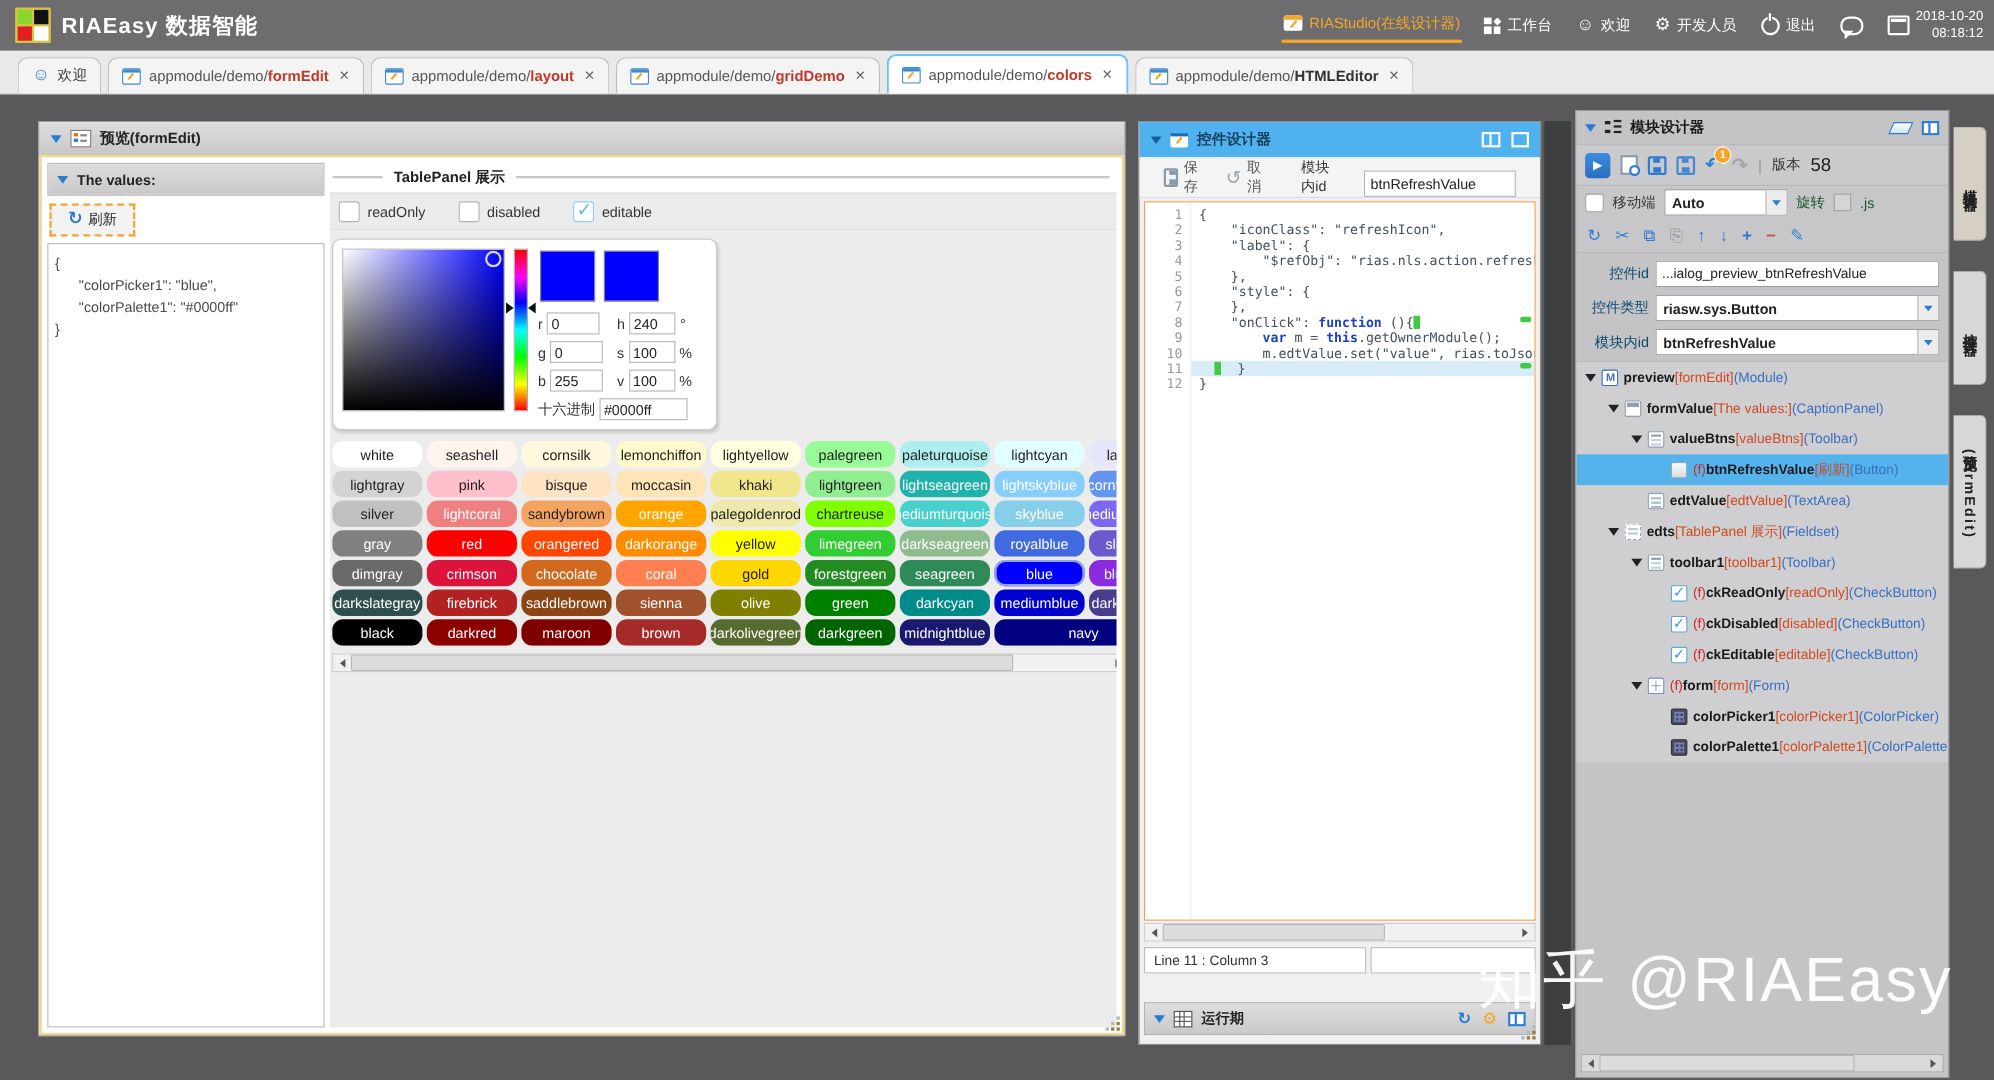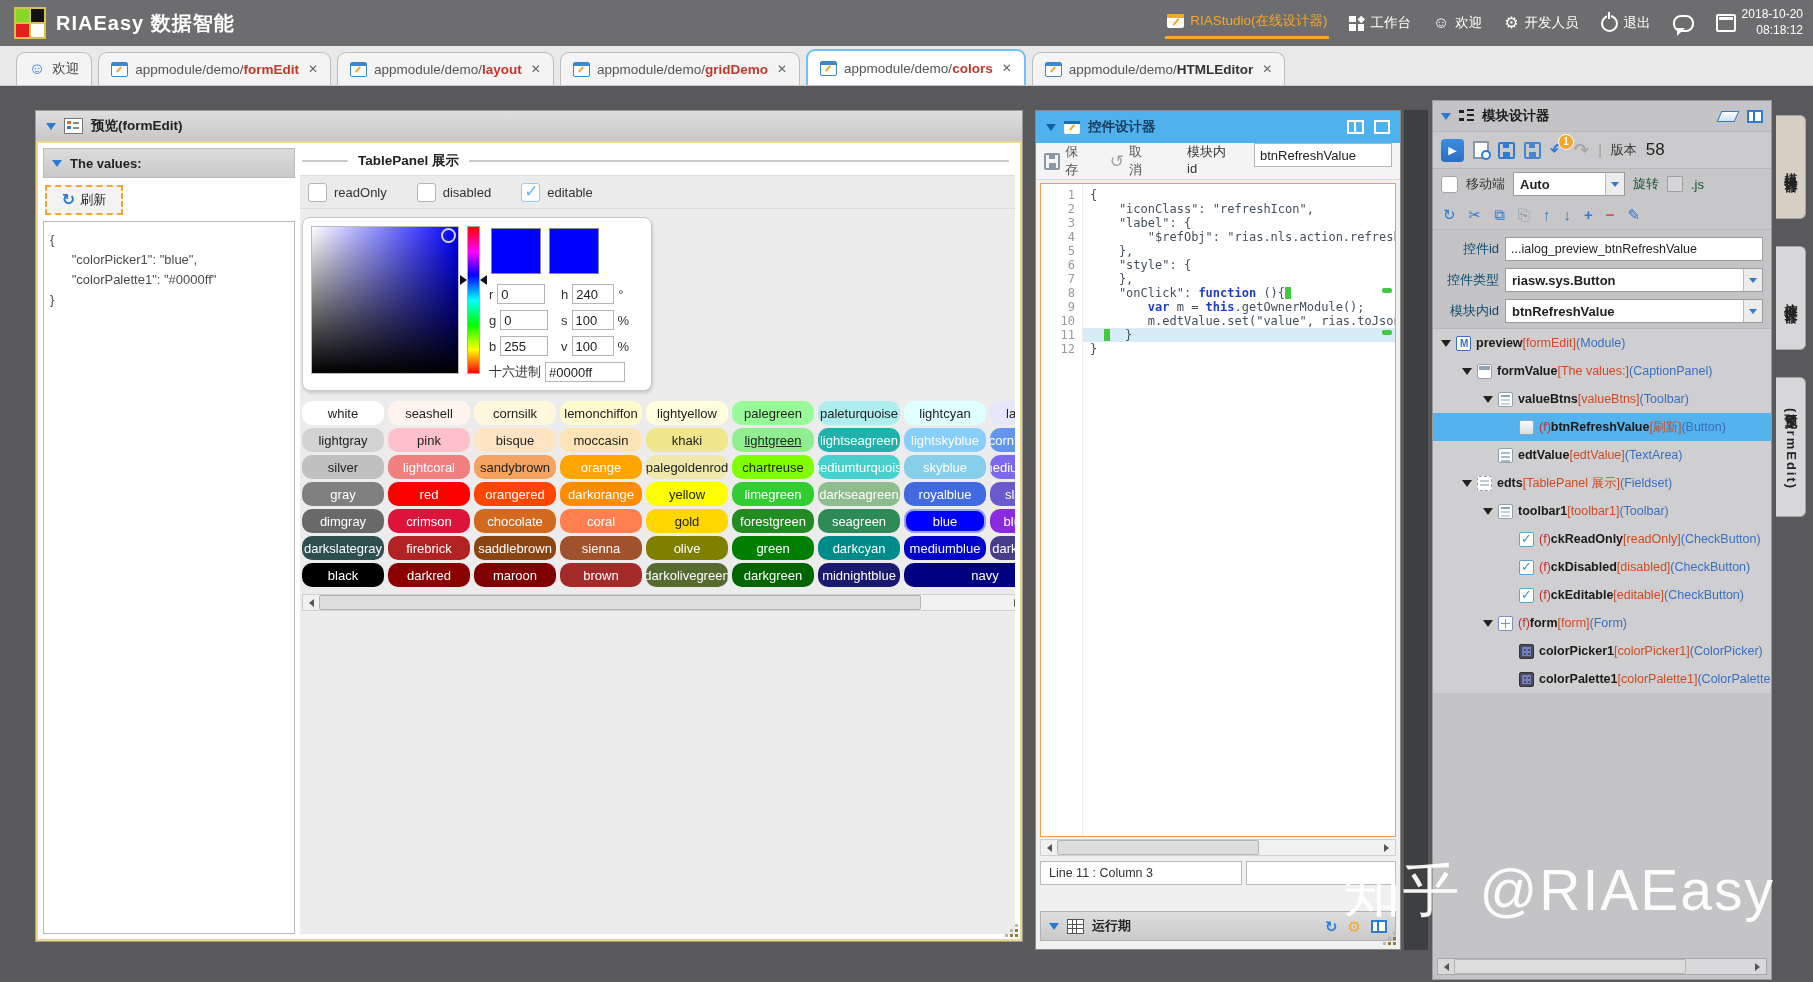--- a/index.html
+++ b/index.html
@@ -106,21 +106,21 @@
   .widget-panel{left:1035px;top:24px;width:366px;height:840px;background:#f0f0f0;border:1px solid #8a8a8a;}
   .whead{height:32px;background:#4fb2ef;display:flex;align-items:center;gap:8px;padding:0 10px;font-size:13.5px;font-weight:bold;color:#17405f;}
   .whead .tri{border-top-color:#155e9e;}
   .icon-winwhite{width:16px;height:13px;background:#fff;border-radius:2px;position:relative;display:inline-block;}
   .icon-winwhite::before{content:"";position:absolute;left:0;top:0;right:0;height:3px;background:#1b6fae;}
   .icon-winwhite::after{content:"";position:absolute;width:2px;height:7px;background:#f5a629;left:7px;top:3px;transform:rotate(40deg);}
   .whead-icons{margin-left:auto;display:flex;gap:10px;}
   .icon-cols-w{width:17px;height:14px;border:2px solid #fff;position:relative;display:inline-block;box-sizing:border-box;}
   .icon-cols-w::before{content:"";position:absolute;left:5px;top:0;bottom:0;width:2px;background:#fff;}
   .icon-max-w{width:16px;height:14px;border:2px solid #fff;box-sizing:border-box;display:inline-block;}
-  .wtools{height:36px;background:#f4f4f4;border-bottom:1px solid #ddd;display:flex;align-items:flex-start;gap:20px;padding:0 8px;font-size:13px;color:#555;}
+  .wtools{height:36px;background:#f4f4f4;border-bottom:1px solid #ddd;display:flex;align-items:flex-end;gap:20px;padding:0 22px;font-size:13px;color:#555;}
   .tbtn{display:flex;align-items:center;gap:5px;cursor:pointer;}
   .icon-floppy{width:13px;height:13px;border:2px solid #8a99a8;border-radius:2px;position:relative;display:inline-block;box-sizing:content-box;}
   .icon-floppy::before{content:"";position:absolute;top:0;left:3px;width:6px;height:4px;background:#8a99a8;}
   .icon-floppy::after{content:"";position:absolute;bottom:0;left:3px;width:7px;height:5px;background:#8a99a8;}
   .undo-glyph{font-size:17px;color:#9aa5ad;line-height:1;}
   .wid-label{margin-left:14px;color:#333;}
   .wid-input{width:138px;height:24px;border:1px solid #b5b5b5;font-size:13px;padding:0 5px;font-family:inherit;color:#222;box-sizing:border-box;background:#fff;}
   .editor{position:absolute;left:4px;right:4px;top:72px;height:652px;border:1px solid #f0a050;background:#fff;display:flex;font-family:"DejaVu Sans Mono","Liberation Mono",monospace;font-size:12px;line-height:14px;overflow:hidden;}
   .gutter{width:34px;flex:0 0 34px;padding:4px 7px 0 0;text-align:right;color:#999;border-right:1px solid #ececec;}
   .codearea{flex:1;padding-top:4px;position:relative;overflow:hidden;color:#44505c;}
@@ -394,21 +394,21 @@
                 <div class="chip tdark" style="background: paleturquoise;">paleturquoise</div>
                 <div class="chip tdark" style="background: lightcyan;">lightcyan</div>
                 <div class="chip tdark" style="background: lavender;">lavender</div>
               </div>
               <div class="prow">
                 <div class="chip tdark" style="background: lightgray;">lightgray</div>
                 <div class="chip tdark" style="background: pink;">pink</div>
                 <div class="chip tdark" style="background: bisque;">bisque</div>
                 <div class="chip tdark" style="background: moccasin;">moccasin</div>
                 <div class="chip tdark" style="background: khaki;">khaki</div>
-                <div class="chip tdark" style="background: lightgreen; text-decoration: underline;">lightgreen</div>
+                <div class="chip tdark" style="background: lightgreen;">lightgreen</div>
                 <div class="chip tlight" style="background: lightseagreen;">lightseagreen</div>
                 <div class="chip tlight" style="background: lightskyblue;">lightskyblue</div>
                 <div class="chip tlight" style="background: cornflowerblue;">cornflowerblue</div>
               </div>
               <div class="prow">
                 <div class="chip tdark" style="background: silver;">silver</div>
                 <div class="chip tlight" style="background: lightcoral;">lightcoral</div>
                 <div class="chip tdark" style="background: sandybrown;">sandybrown</div>
                 <div class="chip tlight" style="background: orange;">orange</div>
                 <div class="chip tdark" style="background: palegoldenrod;">palegoldenrod</div>

